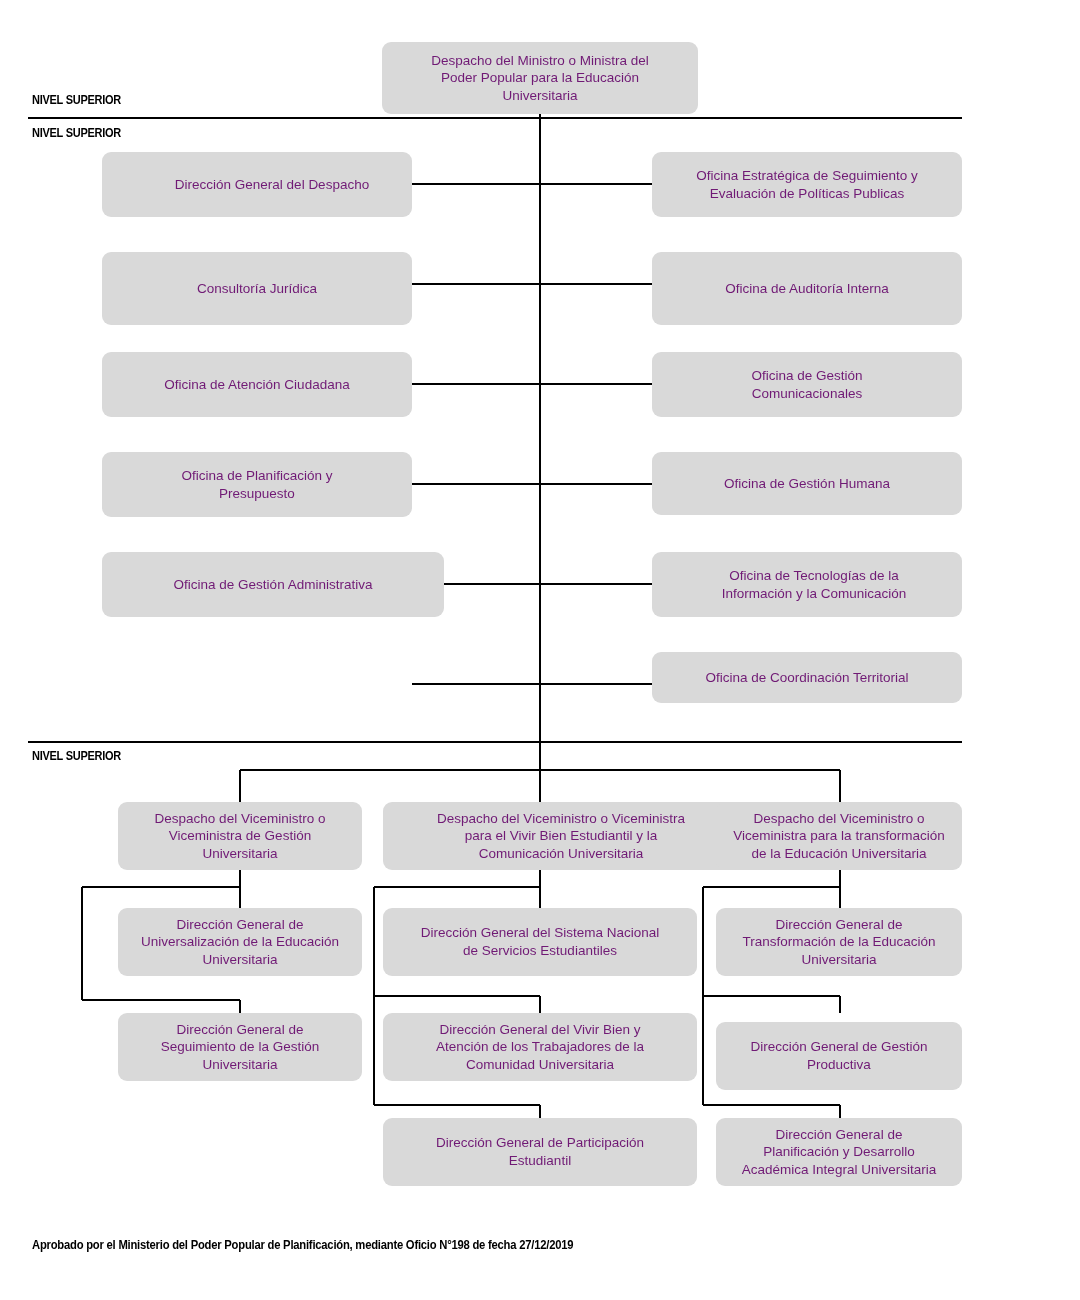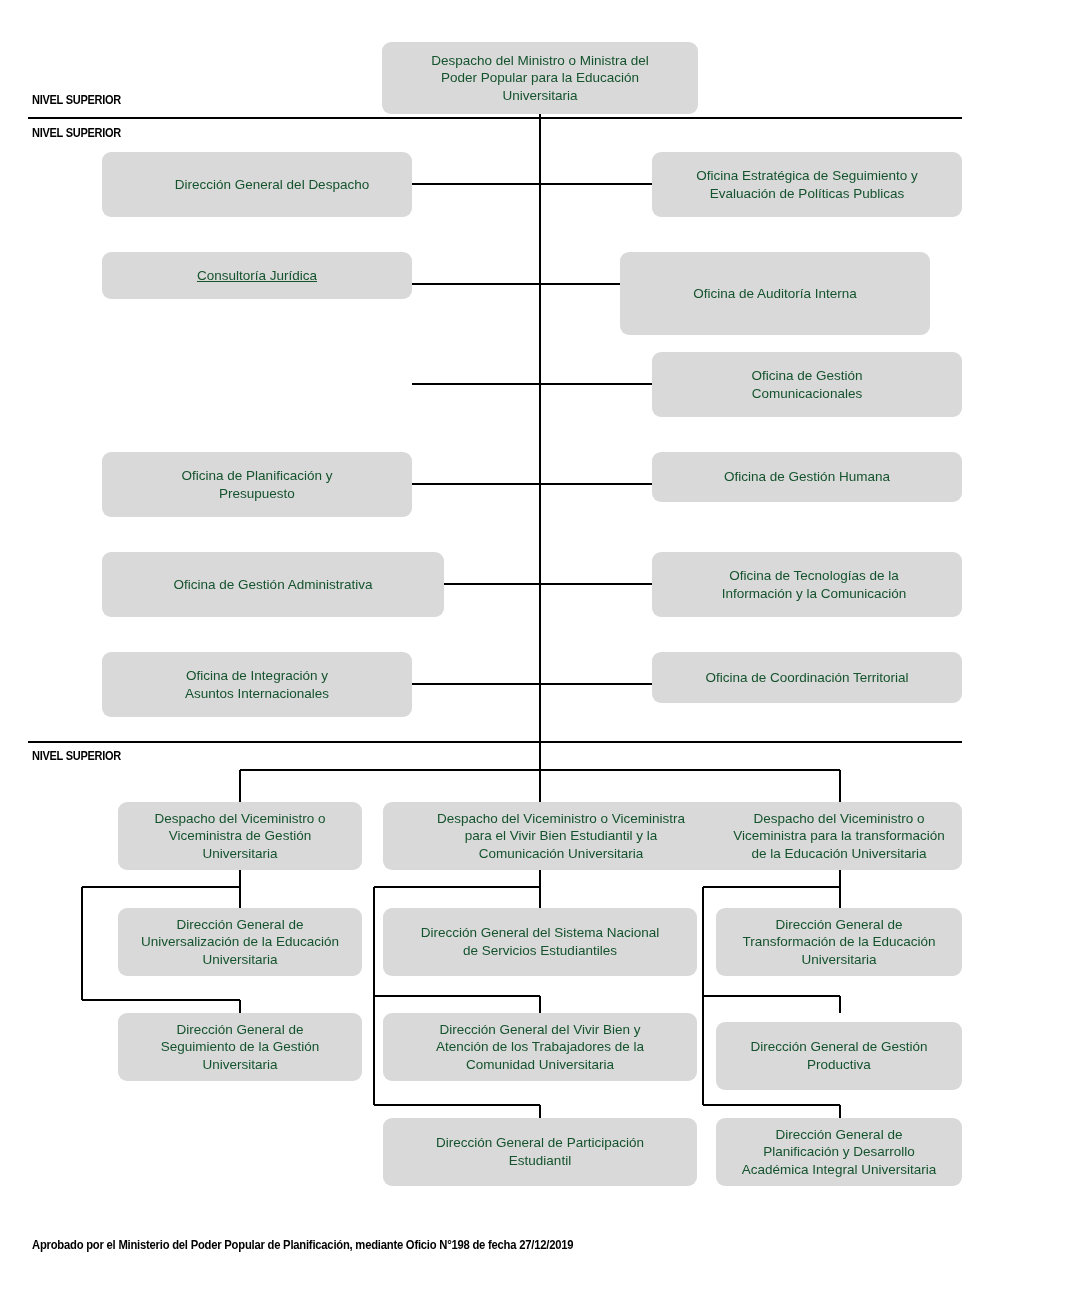--- a/index.html
+++ b/index.html
@@ -28,21 +28,21 @@
   .node {
     position: absolute;
     background: #d9d9d9;
     border-radius: 9px;
     display: flex;
     align-items: center;
     justify-content: center;
     text-align: center;
     box-sizing: border-box;
     padding: 4px 10px;
-    color: #14532d;
+    color: #701a75;
     font-size: 13.5px;
     line-height: 1.30;
     font-family: "Liberation Sans", sans-serif;
     z-index: 3;
   }
   .node span {
     display: block;
     white-space: pre-line;
   }
   .level-label {
@@ -137,47 +137,46 @@
 
   <div class="node" style="left:382px; top:42px; width:316px; height:72px;">
     <span>Despacho del Ministro o Ministra del
 Poder Popular para la Educación
 Universitaria</span>
   </div>
 
   <div class="node" style="left:102px; top:152px; width:310px; height:65px;padding-left:40px;">
     <span>Dirección General del Despacho</span>
   </div>
-  <div class="node" style="left:102px; top:252px; width:310px; height:47px;text-decoration:underline;">
+  <div class="node" style="left:102px; top:252px; width:310px; height:73px;">
     <span>Consultoría Jurídica</span>
+  </div>
+  <div class="node" style="left:102px; top:352px; width:310px; height:65px;">
+    <span>Oficina de Atención Ciudadana</span>
   </div>
   <div class="node" style="left:102px; top:452px; width:310px; height:65px;">
     <span>Oficina de Planificación y
 Presupuesto</span>
   </div>
   <div class="node" style="left:102px; top:552px; width:342px; height:65px;">
     <span>Oficina de Gestión Administrativa</span>
   </div>
-  <div class="node" style="left:102px; top:652px; width:310px; height:65px;">
-    <span>Oficina de Integración y
-Asuntos Internacionales</span>
-  </div>
 
   <div class="node" style="left:652px; top:152px; width:310px; height:65px;">
     <span>Oficina Estratégica de Seguimiento y
 Evaluación de Políticas Publicas</span>
   </div>
-  <div class="node" style="left:620px; top:252px; width:310px; height:83px;">
+  <div class="node" style="left:652px; top:252px; width:310px; height:73px;">
     <span>Oficina de Auditoría Interna</span>
   </div>
   <div class="node" style="left:652px; top:352px; width:310px; height:65px;">
     <span>Oficina de Gestión
 Comunicacionales</span>
   </div>
-  <div class="node" style="left:652px; top:452px; width:310px; height:50px;">
+  <div class="node" style="left:652px; top:452px; width:310px; height:63px;">
     <span>Oficina de Gestión Humana</span>
   </div>
   <div class="node" style="left:652px; top:552px; width:310px; height:65px;padding-left:24px;">
     <span>Oficina de Tecnologías de la
 Información y la Comunicación</span>
   </div>
   <div class="node" style="left:652px; top:652px; width:310px; height:51px;">
     <span>Oficina de Coordinación Territorial</span>
   </div>
 

